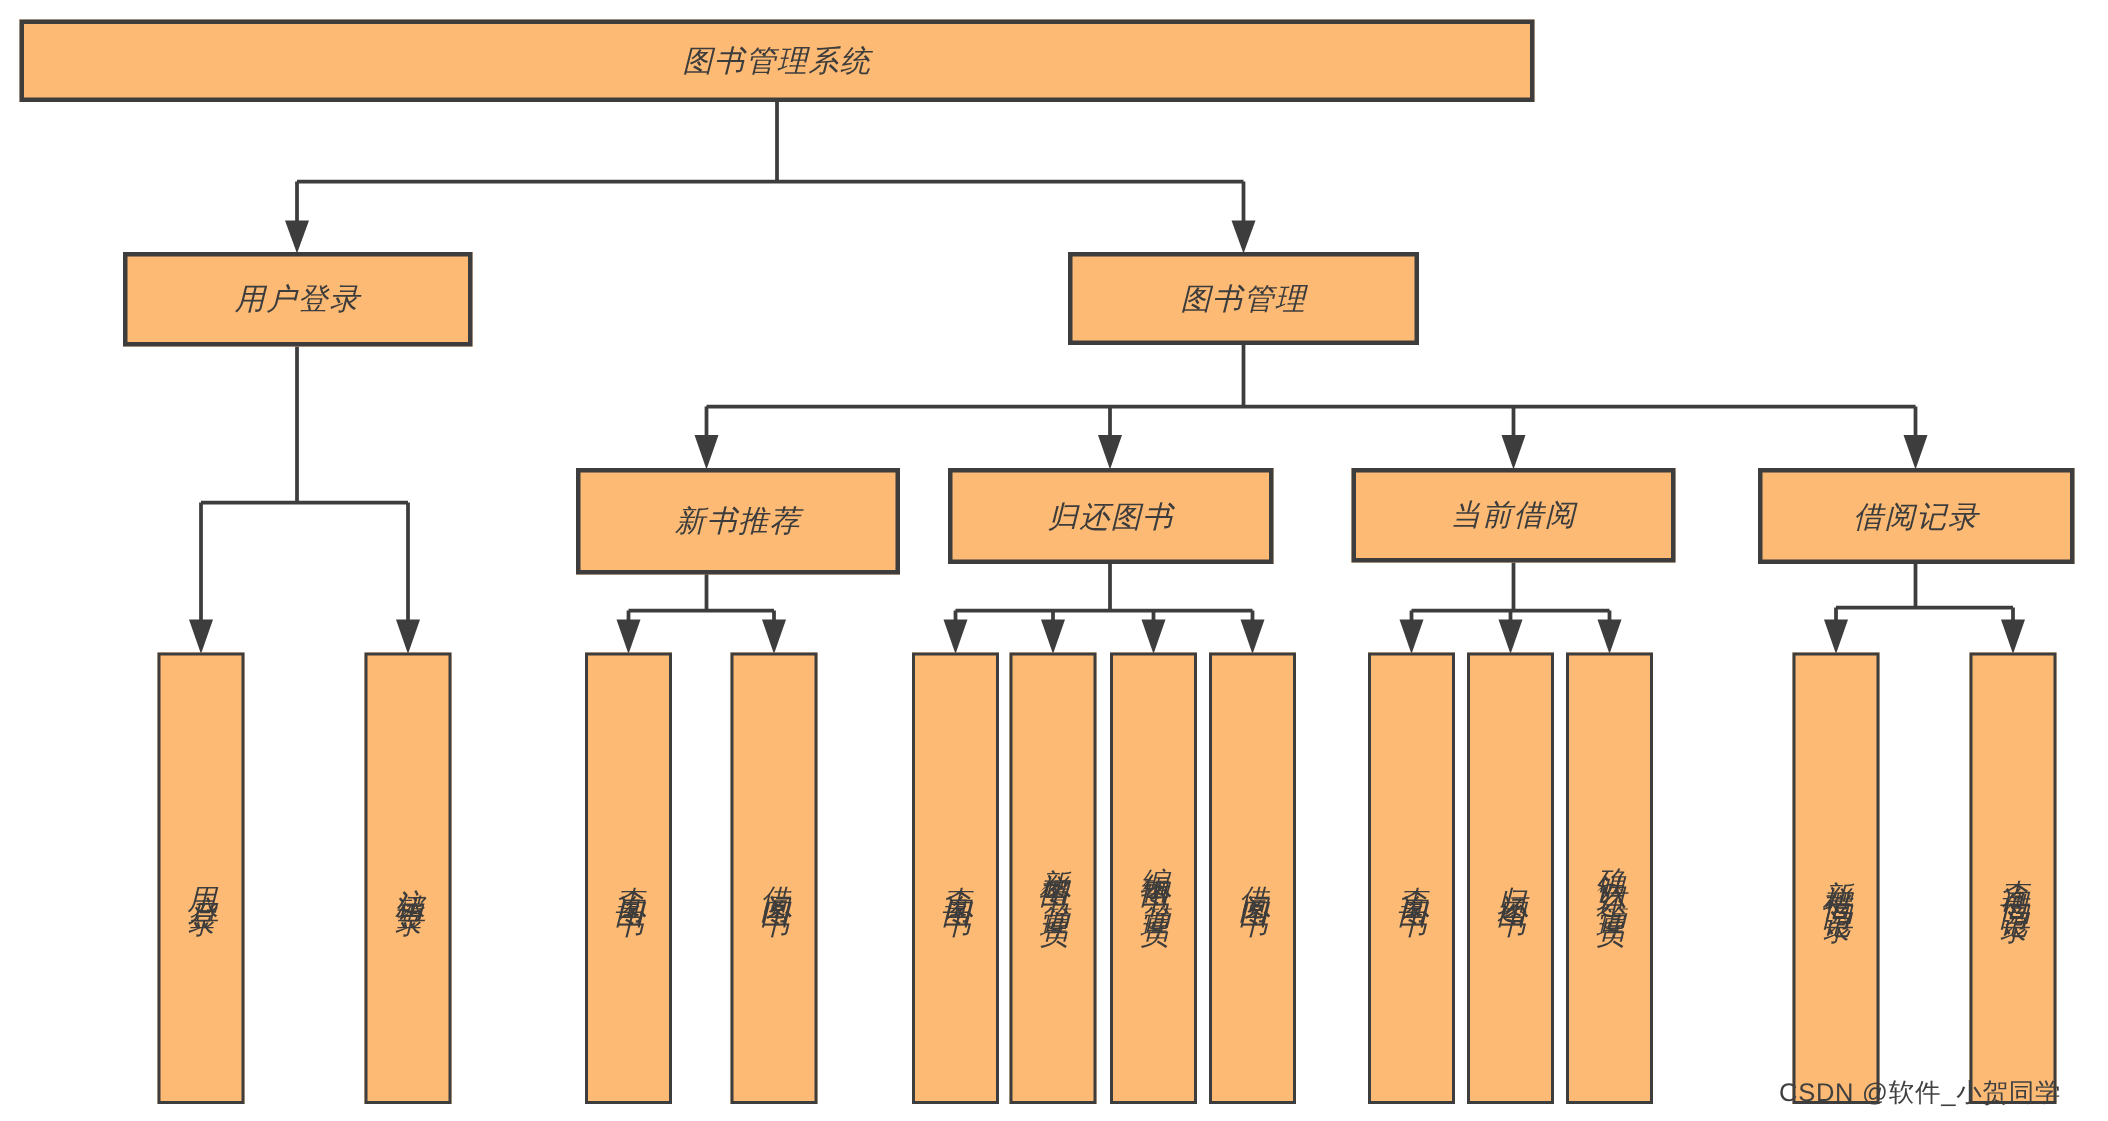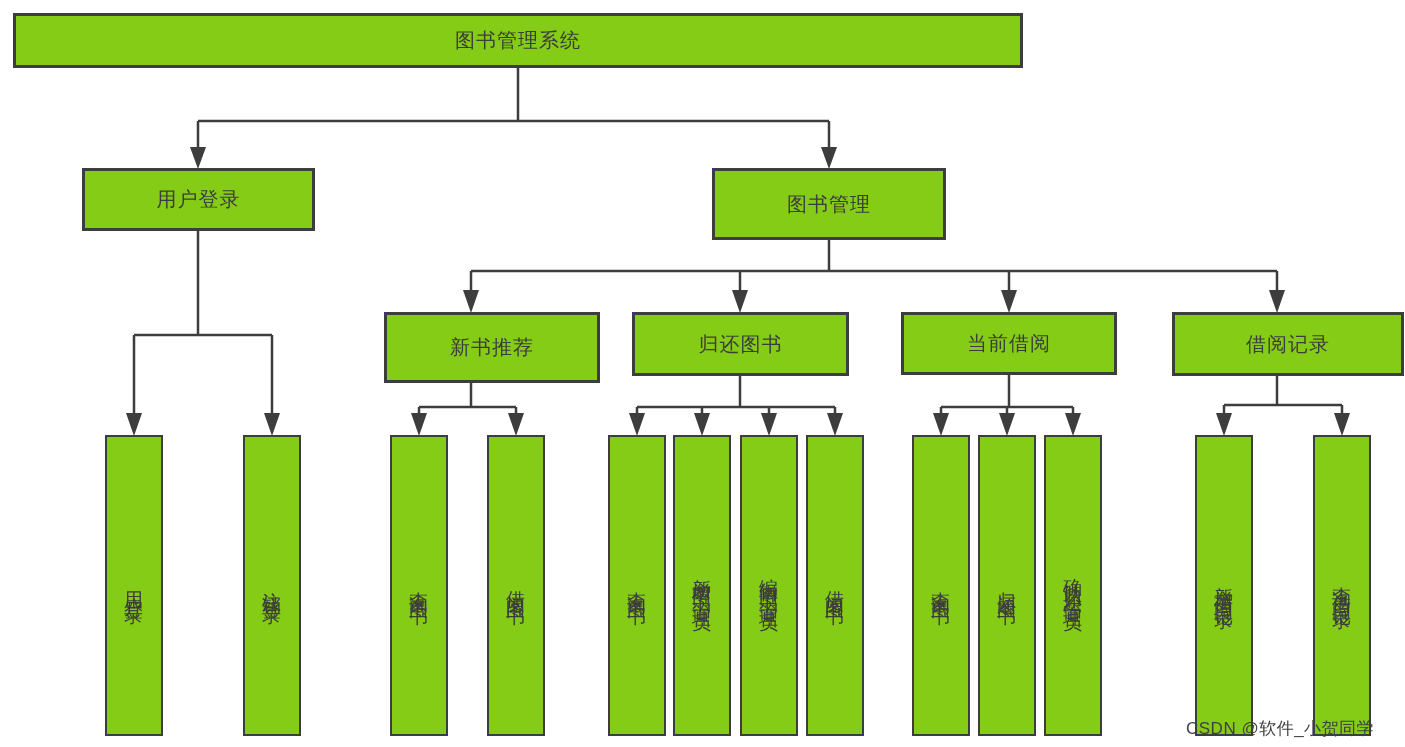--- a/index.html
+++ b/index.html
@@ -12,30 +12,31 @@
     overflow: hidden;
   }
   .connectors {
     position: absolute;
     left: 0; top: 0;
     z-index: 1;
   }
   .node {
     position: absolute;
     box-sizing: border-box;
-    background: #84cc16;
+    background: #fdba74;
     border: 3px solid #3d3d3d;
     display: flex;
     align-items: center;
     justify-content: center;
     color: #3c3c3c;
     font-size: 20px;
     letter-spacing: 1px;
     z-index: 2;
     text-align: center;
+    font-style: italic;
   }
   .node.leaf {
     border-width: 2px;
     font-size: 19px;
   }
   .v {
     writing-mode: vertical-lr;
     text-orientation: mixed;
     letter-spacing: 5px;
     line-height: 1;
@@ -88,26 +89,26 @@
     <polygon points="1065,413 1081,413 1073,436" fill="#3d3d3d"></polygon>
 
     <path d="M1277 376 V405 M1224 405 H1342 M1224 405 V414 M1342 405 V414" fill="none" stroke="#3d3d3d" stroke-width="2.5"></path>
     <polygon points="1216,413 1232,413 1224,436" fill="#3d3d3d"></polygon>
     <polygon points="1334,413 1350,413 1342,436" fill="#3d3d3d"></polygon>
   </svg>
 
   <div class="node" style="left:13px; top:13px; width:1010px; height:55px;">图书管理系统</div>
 
   <div class="node" style="left:82px; top:168px; width:233px; height:63px;">用户登录</div>
-  <div class="node" style="left:712px; top:168px; width:234px; height:72px;">图书管理</div>
+  <div class="node" style="left:712px; top:168px; width:234px; height:62px;">图书管理</div>
 
   <div class="node" style="left:384px; top:312px; width:216px; height:71px;">新书推荐</div>
   <div class="node" style="left:632px; top:312px; width:217px; height:64px;">归还图书</div>
   <div class="node" style="left:901px; top:312px; width:216px; height:63px;">当前借阅</div>
-  <div class="node" style="left:1172px; top:312px; width:232px; height:64px;">借阅记录</div>
+  <div class="node" style="left:1172px; top:312px; width:211px; height:64px;">借阅记录</div>
 
   <div class="node leaf v" style="left:105px; top:435px; width:58px; height:301px;">用户登录</div>
   <div class="node leaf v" style="left:243px; top:435px; width:58px; height:301px;">注销登录</div>
 
   <div class="node leaf v" style="left:390px; top:435px; width:58px; height:301px;">查询图书</div>
   <div class="node leaf v" style="left:487px; top:435px; width:58px; height:301px;">借阅图书</div>
 
   <div class="node leaf v" style="left:608px; top:435px; width:58px; height:301px;">查询图书</div>
   <div class="node leaf v" style="left:673px; top:435px; width:58px; height:301px;">新增图书（管理员）</div>
   <div class="node leaf v" style="left:740px; top:435px; width:58px; height:301px;">编辑图书（管理员）</div>

